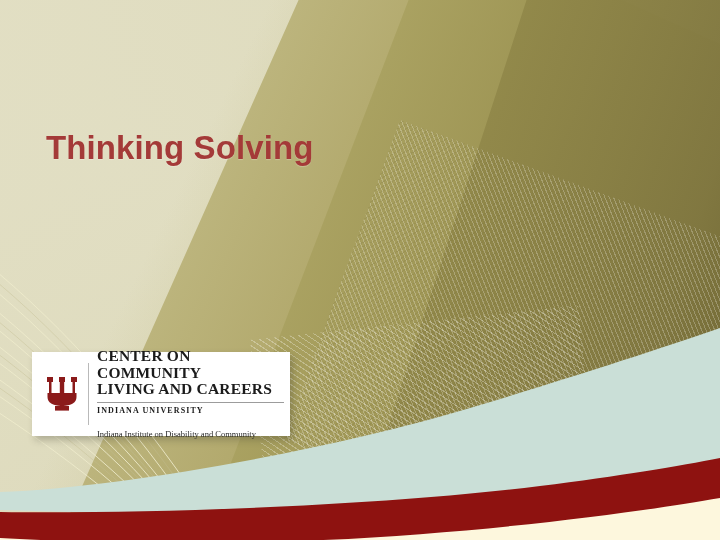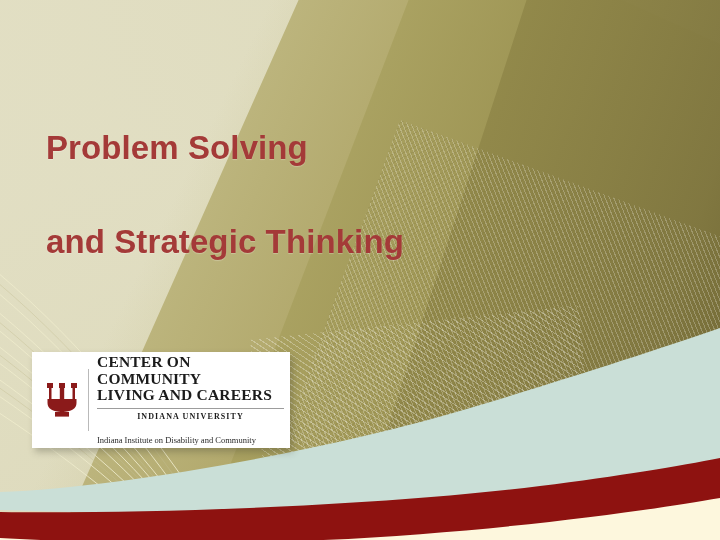--- a/index.html
+++ b/index.html
@@ -123,21 +123,21 @@
     white-space: pre-line;
   }
   .title-line { display: block; }
 
   
   .logo-card {
     position: absolute;
     left: 32px;
     top: 352px;
     width: 258px;
-    height: 96px;
+    height: 84px;
     background: #ffffff;
     box-shadow: 3px 4px 7px rgba(60,60,45,0.30);
     display: flex;
     align-items: center;
     padding: 0;
     box-sizing: border-box;
   }
   .logo-mark {
     width: 52px;
     display: flex;
@@ -172,21 +172,20 @@
     background: #9c9c9c;
     margin: 4px 0 3px 0;
   }
   .logo-univ {
     font-family: "Liberation Serif", serif;
     font-weight: bold;
     font-size: 8px;
     letter-spacing: 1.1px;
     color: #1b1b1b;
     line-height: 1.3;
-    text-align: center;
   }
   .logo-inst {
     font-family: "Liberation Serif", serif;
     font-size: 8.5px;
     color: #2a2a2a;
     line-height: 1.35;
     margin-top: 12px;
   }
 </style>
 </head>
@@ -232,22 +231,21 @@
       <path d="M0,192 C120,188 330,150 470,108 C570,78 650,52 720,28 L720,168 C620,182 420,208 240,212 C150,214 60,212 0,210 Z" fill="#cadfd7"></path>
 
       <path d="M0,212 C150,214 380,206 540,186 C620,176 680,166 720,158 L720,200 C640,214 480,236 300,243 C180,247 70,244 0,240 Z" fill="#8e1210"></path>
 
       <path d="M0,238 C70,242 180,245 300,241 C480,234 640,212 720,198 L720,240 L0,240 Z" fill="#fdf7dd"></path>
       <path d="M0,236 L720,196 L720,240 L0,240 Z" fill="#fdf7dd" opacity="0.0"></path>
     </svg>
   </div>
 
   <div class="title">
-    <span class="title-line">Problem Solving</span>
-    <span class="title-line">and Strategic Thinking</span>
+    <span class="title-line">Thinking Solving</span>
   </div>
 
   <div class="logo-card">
     <div class="logo-mark">
       <svg width="34" height="38" viewBox="0 0 34 38" aria-hidden="true">
         <g fill="#8b1a1a">
           <rect x="2" y="2" width="6" height="5"></rect>
           <rect x="14" y="2" width="6" height="5"></rect>
           <rect x="26" y="2" width="6" height="5"></rect>
           <rect x="4" y="7" width="2.5" height="12"></rect>

